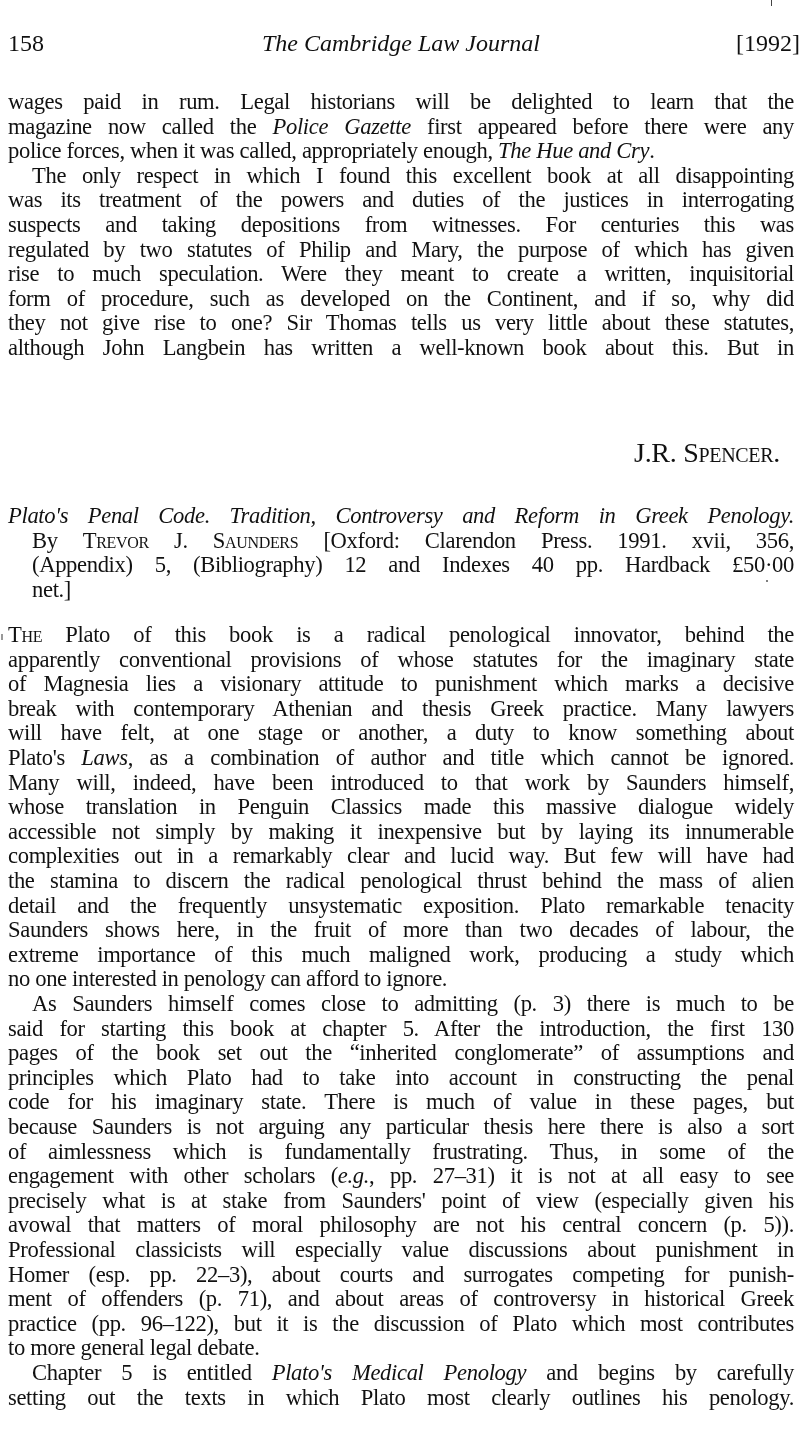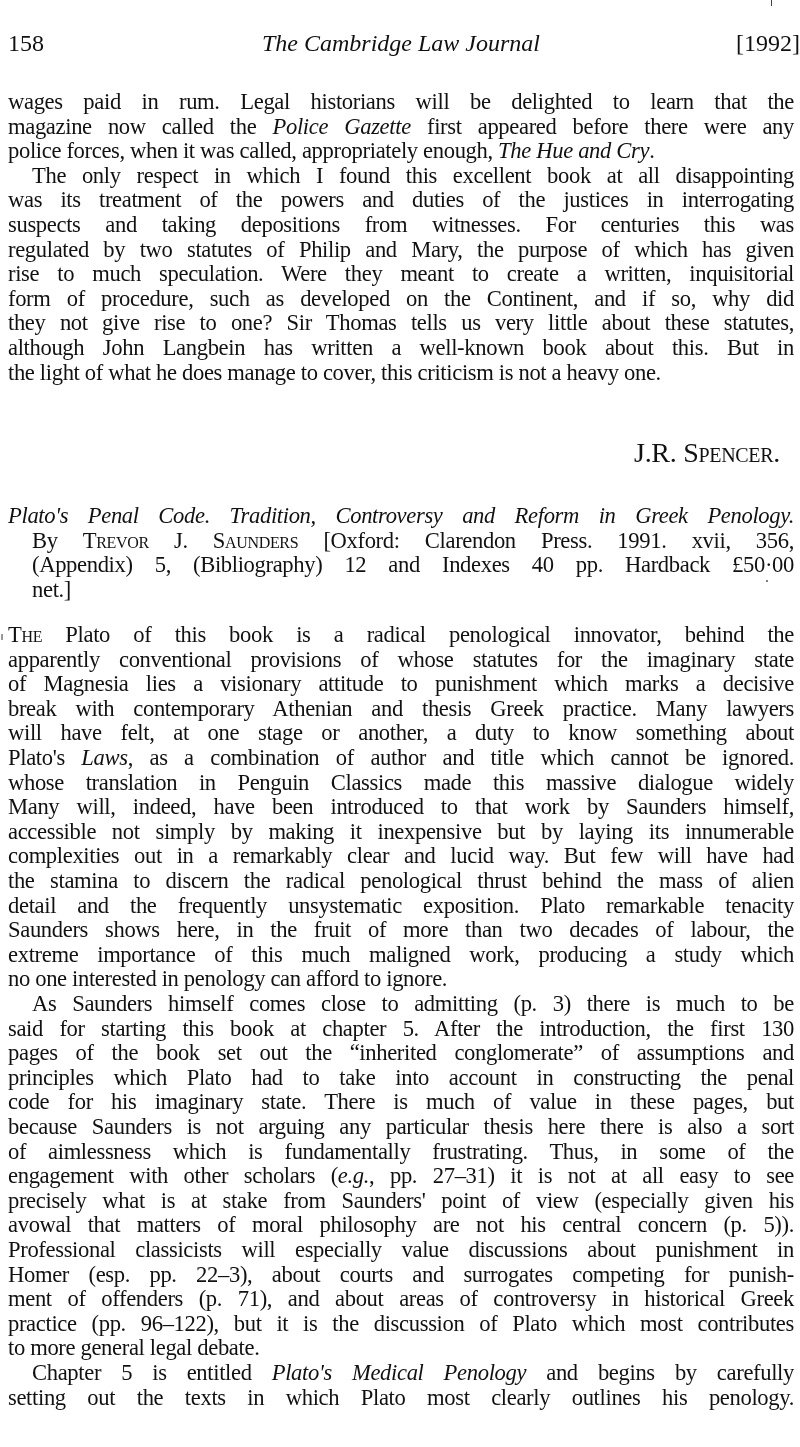--- a/index.html
+++ b/index.html
@@ -55,43 +55,42 @@
 
   <div class="block" style="top:163.8px;">
     <div class="line indent">The only respect in which I found this excellent book at all disappointing</div>
     <div class="line">was its treatment of the powers and duties of the justices in interrogating</div>
     <div class="line">suspects and taking depositions from witnesses. For centuries this was</div>
     <div class="line">regulated by two statutes of Philip and Mary, the purpose of which has given</div>
     <div class="line">rise to much speculation. Were they meant to create a written, inquisitorial</div>
     <div class="line">form of procedure, such as developed on the Continent, and if so, why did</div>
     <div class="line">they not give rise to one? Sir Thomas tells us very little about these statutes,</div>
     <div class="line">although John Langbein has written a well-known book about this. But in</div>
-    <div class="line last">the light of what he does manage to cover, this criticism is not a heavy one.</div>
   </div>
 
   <div class="sig sc" style="top:441px;">J.R. Spencer.</div>
 
   <div class="block" style="top:504px;">
     <div class="line it">Plato's Penal Code. Tradition, Controversy and Reform in Greek Penology.</div>
     <div class="line hang">By <span class="sc">Trevor J. Saunders</span> [Oxford: Clarendon Press. 1991. xvii, 356,</div>
     <div class="line hang">(Appendix) 5, (Bibliography) 12 and Indexes 40 pp. Hardback £50·00</div>
     <div class="line hang last">net.]</div>
   </div>
   <div class="stray-dot" style="left:758px; top:580px;"></div>
   <div class="stray-mark" style="left:-7px; top:634px;"></div>
 
   <div class="block" style="top:623px;">
     <div class="line"><span class="sc">The</span> Plato of this book is a radical penological innovator, behind the</div>
     <div class="line">apparently conventional provisions of whose statutes for the imaginary state</div>
     <div class="line">of Magnesia lies a visionary attitude to punishment which marks a decisive</div>
     <div class="line">break with contemporary Athenian and thesis Greek practice. Many lawyers</div>
     <div class="line">will have felt, at one stage or another, a duty to know something about</div>
     <div class="line">Plato's <span class="it">Laws</span>, as a combination of author and title which cannot be ignored.</div>
+    <div class="line">Many will, indeed, have been introduced to that work by Saunders himself,</div>
     <div class="line">whose translation in Penguin Classics made this massive dialogue widely</div>
-    <div class="line">Many will, indeed, have been introduced to that work by Saunders himself,</div>
     <div class="line">accessible not simply by making it inexpensive but by laying its innumerable</div>
     <div class="line">complexities out in a remarkably clear and lucid way. But few will have had</div>
     <div class="line">the stamina to discern the radical penological thrust behind the mass of alien</div>
     <div class="line">detail and the frequently unsystematic exposition. Plato remarkable tenacity</div>
     <div class="line">Saunders shows here, in the fruit of more than two decades of labour, the</div>
     <div class="line">extreme importance of this much maligned work, producing a study which</div>
     <div class="line last">no one interested in penology can afford to ignore.</div>
   </div>
 
   <div class="block" style="top:992px;">

